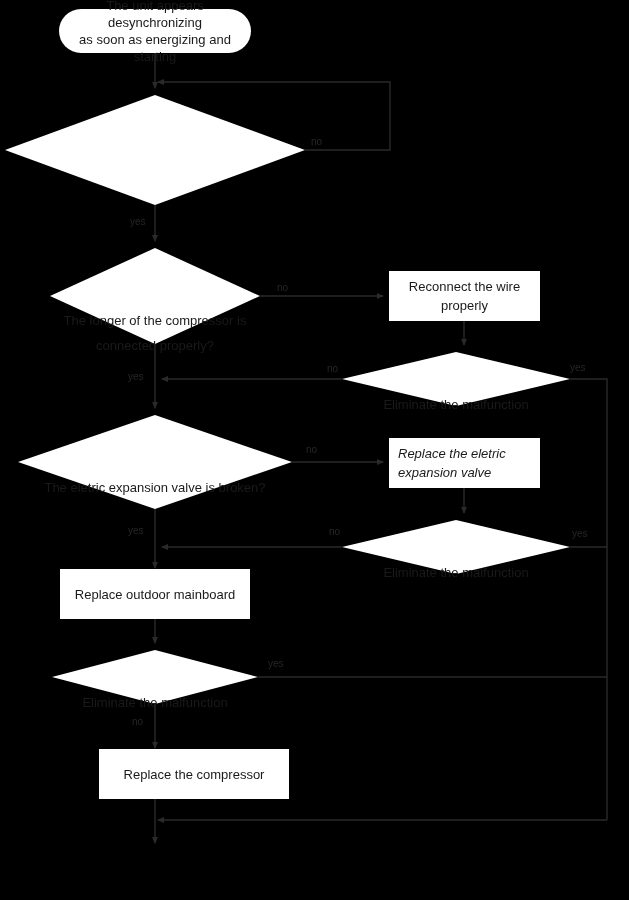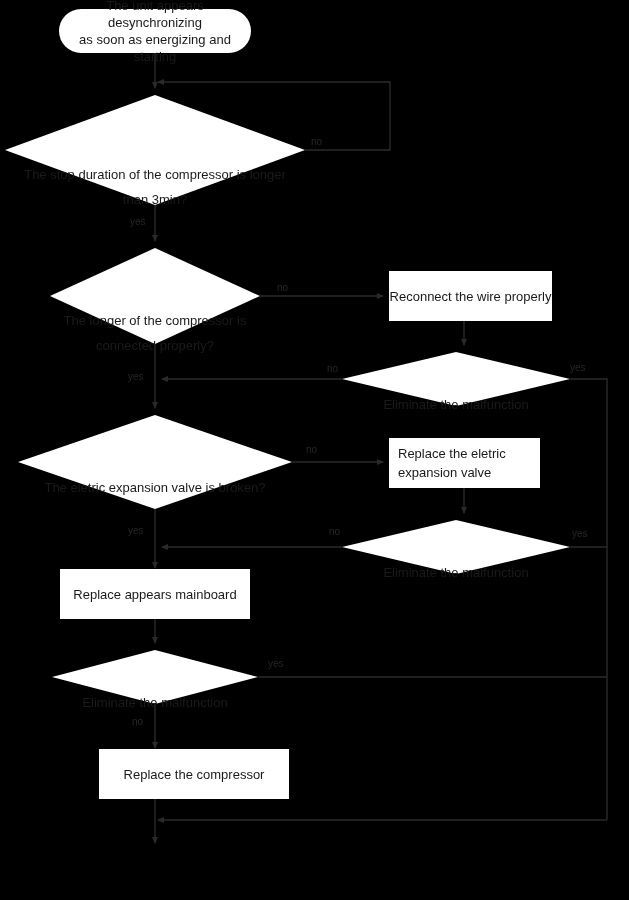--- a/index.html
+++ b/index.html
@@ -126,53 +126,49 @@
 
       <path d="M155,798 L155,843" marker-end="url(#arrow)"></path>
     </g>
   </svg>
 
   <div class="node node-terminator" style="left:59px; top:9px; width:192px; height:44px;">
     <span class="node-label">The unit appears desynchronizing
 as soon as energizing and starting</span>
   </div>
 
-  <div class="diamond-text" style="left:10px; top:137px; width:290px;">
-    <span>The stop duration of the compressor is longer
-than 3min?</span>
-  </div>
 
   <div class="diamond-text" style="left:52px; top:283px; width:206px;">
     <span>The longer of the compressor is
 connected properly?</span>
   </div>
 
-  <div class="node node-process" style="left:389px; top:271px; width:163px; height:50px;">
+  <div class="node node-process" style="left:389px; top:271px; width:151px; height:50px;">
     <span class="node-label">Reconnect the wire properly</span>
   </div>
 
   <div class="diamond-text" style="left:356px; top:367px; width:200px; line-height:25px;">
     <span>Eliminate the malfunction</span>
   </div>
 
   <div class="diamond-text" style="left:22px; top:450px; width:266px;text-align:center;">
     <span>The eletric expansion valve is broken?</span>
   </div>
 
-  <div class="node node-process" style="left:389px; top:438px; width:151px; height:50px; justify-content:flex-start; text-align:left; padding-left:9px;">
+  <div class="node node-process" style="left:389px; top:438px; width:151px; height:50px; justify-content:flex-start; text-align:left; padding-left:9px;font-style:italic;">
     <span class="node-label">Replace the eletric
  expansion valve</span>
   </div>
 
   <div class="diamond-text" style="left:356px; top:535px; width:200px; line-height:25px;">
     <span>Eliminate the malfunction</span>
   </div>
 
   <div class="node node-process" style="left:60px; top:569px; width:190px; height:50px;">
-    <span class="node-label">Replace appears mainboard</span>
+    <span class="node-label">Replace outdoor mainboard</span>
   </div>
 
   <div class="diamond-text" style="left:55px; top:665px; width:200px; line-height:25px;">
     <span>Eliminate the malfunction</span>
   </div>
 
   <div class="node node-process" style="left:60px; top:749px; width:190px; height:50px;margin-left:39px;">
     <span class="node-label">Replace the compressor</span>
   </div>
 

